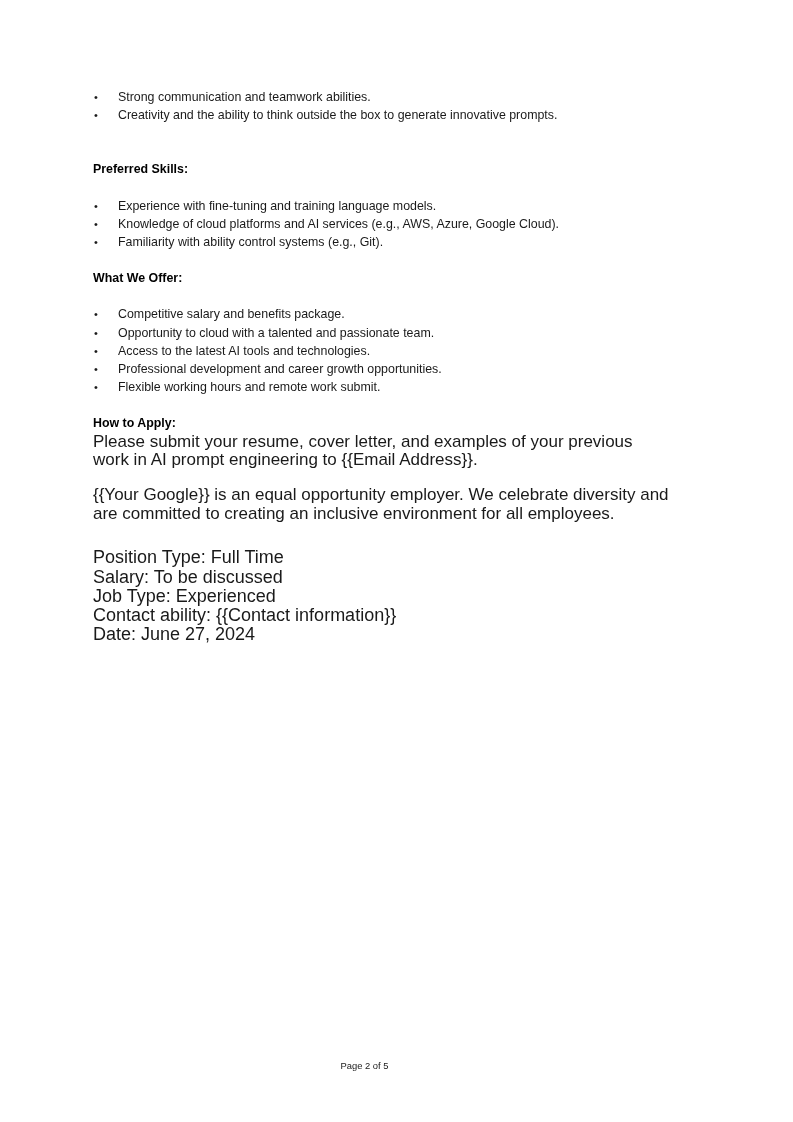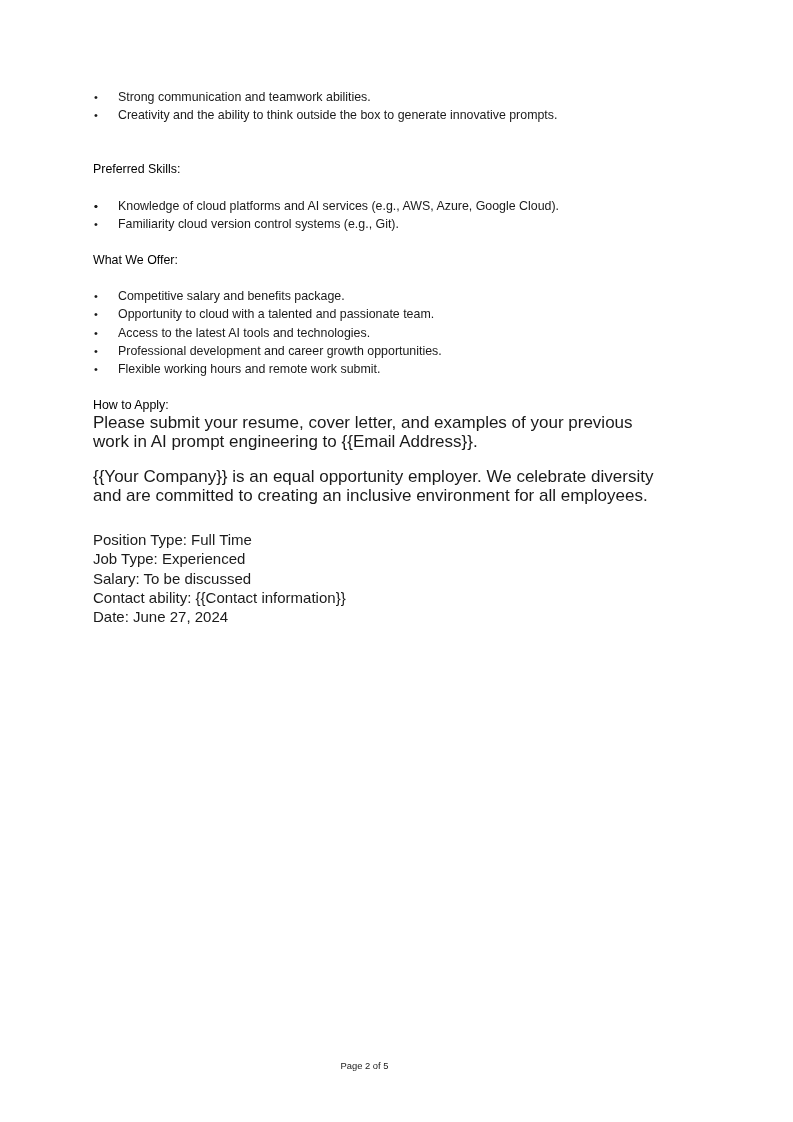--- a/index.html
+++ b/index.html
@@ -46,32 +46,32 @@
     position: absolute;
     left: 1px;
     top: 0;
     font-size: 11px;
     line-height: 18.2px;
   }
   
   .section-heading {
     font-size: 12.4px;
     line-height: 18.2px;
-    font-weight: normal;
+    font-weight: bold;
     color: #000000;
     white-space: nowrap;
   }
   
   .para {
     font-size: 17px;
     line-height: 18.4px;
     color: #1a1a1a;
   }
   .meta-line {
-    font-size: 15px;
+    font-size: 18px;
     line-height: 19.3px;
     color: #1a1a1a;
     white-space: nowrap;
   }
   
   .sp-a { height: 36px; }
   .sp-b { height: 18px; }
   .sp-c { height: 18px; }
   .sp-d { height: 18px; }
   .sp-e { height: 18px; }
@@ -108,28 +108,29 @@
 
     <div class="sp-a"></div>
 
     <div class="section-heading">Preferred Skills:</div>
 
     <div class="sp-b"></div>
 
     <ul class="bullets">
       <li>
         <span class="bullet-glyph">•</span>
+        <span>Experience with fine-tuning and training language models.</span>
       </li>
       <li>
         <span class="bullet-glyph">•</span>
         <span>Knowledge of cloud platforms and AI services (e.g., AWS, Azure, Google Cloud).</span>
       </li>
       <li>
         <span class="bullet-glyph">•</span>
-        <span>Familiarity cloud version control systems (e.g., Git).</span>
+        <span>Familiarity with ability control systems (e.g., Git).</span>
       </li>
     </ul>
 
     <div class="sp-c"></div>
 
     <div class="section-heading">What We Offer:</div>
 
     <div class="sp-d"></div>
 
     <ul class="bullets">
@@ -155,28 +156,28 @@
       </li>
     </ul>
 
     <div class="sp-e"></div>
 
     <div class="section-heading">How to Apply:</div>
     <div class="para">Please submit your resume, cover letter, and examples of your previous work in AI prompt engineering to {{Email Address}}.</div>
 
     <div class="sp-f"></div>
 
-    <div class="para">{{Your Company}} is an equal opportunity employer. We celebrate diversity and are committed to creating an inclusive environment for all employees.</div>
+    <div class="para">{{Your Google}} is an equal opportunity employer. We celebrate diversity and are committed to creating an inclusive environment for all employees.</div>
 
     <div class="sp-h"></div>
 
     <div>
       <div class="meta-line">Position Type: Full Time</div>
+      <div class="meta-line">Salary: To be discussed</div>
       <div class="meta-line">Job Type: Experienced</div>
-      <div class="meta-line">Salary: To be discussed</div>
       <div class="meta-line">Contact ability: {{Contact information}}</div>
       <div class="meta-line">Date: June 27, 2024</div>
     </div>
 
   </div>
 
   <div class="footer">Page 2 of 5</div>
 
 </div>
 

